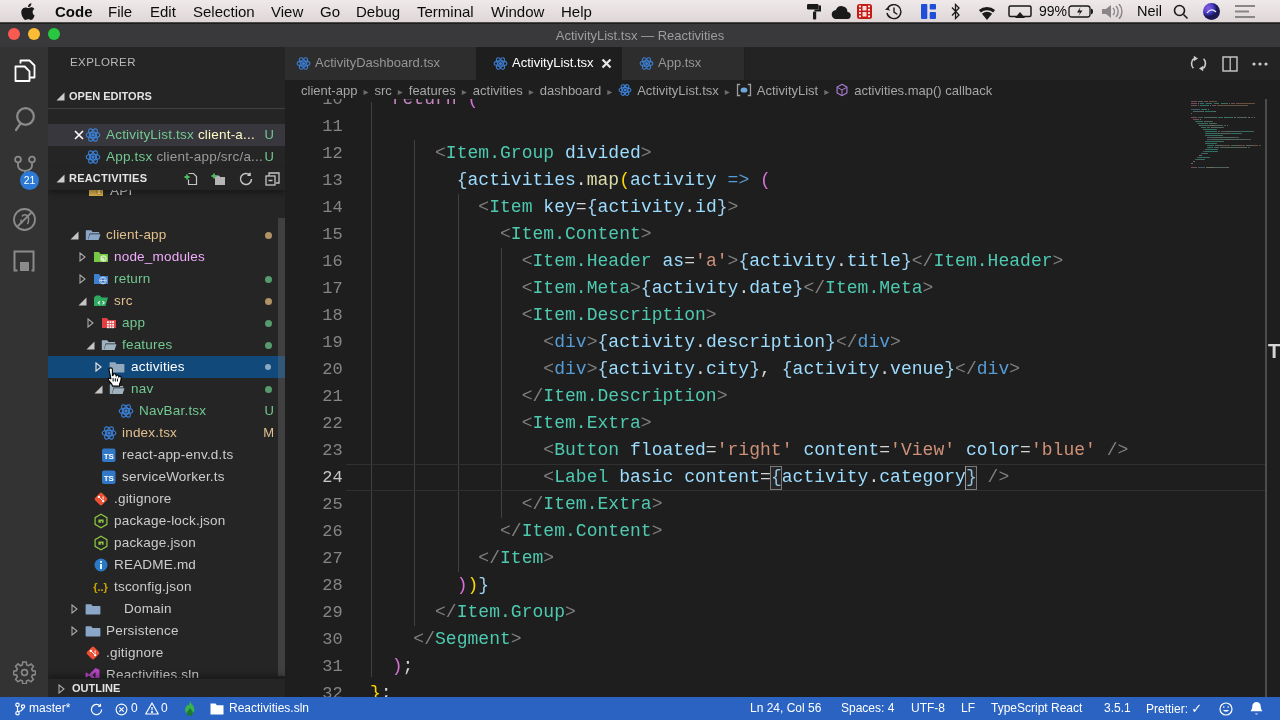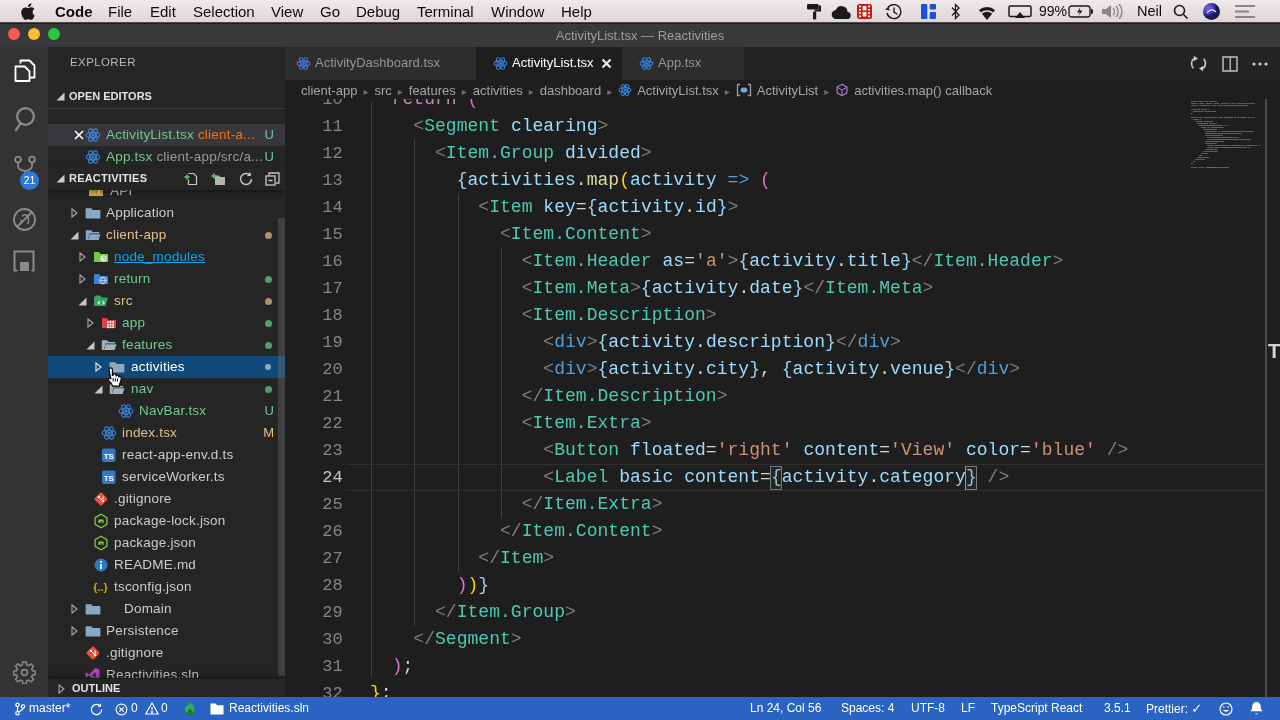--- a/index.html
+++ b/index.html
@@ -231,21 +231,21 @@
           <path d="M1 1l8 8M9 1l-8 8"></path>
         </svg>
       <svg class="ficon" style="left:37px;" width="16" height="16" viewBox="0 0 16 16">
           <g fill="none" stroke="#3b7fd4" stroke-width="1.15">
             <ellipse cx="8" cy="8" rx="6.8" ry="2.8"></ellipse>
             <ellipse cx="8" cy="8" rx="6.8" ry="2.8" transform="rotate(60 8 8)"></ellipse>
             <ellipse cx="8" cy="8" rx="6.8" ry="2.8" transform="rotate(120 8 8)"></ellipse>
           </g>
           <circle cx="8" cy="8" r="1.7" fill="#3b7fd4"></circle>
         </svg>
-      <span class="lbl" style="left:58px; color:#73c991;">ActivityList.tsx <span style="color:#f97316;">client-a...</span></span>
+      <span class="lbl" style="left:58px; color:#73c991;">ActivityList.tsx <span style="color:#fef9c3;">client-a...</span></span>
       <span class="badge" style="color:#73c991; right:11px;">U</span>
     </div>
     <div class="sbrow" style="top:99px;">
       <svg class="ficon" style="left:37px;" width="16" height="16" viewBox="0 0 16 16">
           <g fill="none" stroke="#3b7fd4" stroke-width="1.15">
             <ellipse cx="8" cy="8" rx="6.8" ry="2.8"></ellipse>
             <ellipse cx="8" cy="8" rx="6.8" ry="2.8" transform="rotate(60 8 8)"></ellipse>
             <ellipse cx="8" cy="8" rx="6.8" ry="2.8" transform="rotate(120 8 8)"></ellipse>
           </g>
           <circle cx="8" cy="8" r="1.7" fill="#3b7fd4"></circle>
@@ -280,50 +280,41 @@
           <path d="M11 0.5v3h-3" fill="#c5c5c5" stroke="none"></path>
           <path d="M11.2 0.8v2.5h-2.5" stroke-width="1.2"></path>
         </svg>
       <svg style="position:absolute; left:217px; top:4px;" width="15" height="14" viewBox="0 0 15 14" fill="none" stroke="#c5c5c5" stroke-width="1.3">
           <rect x="1" y="4" width="9" height="9"></rect>
           <path d="M4 4V1h10v10h-3"></path>
           <path d="M3.5 8.5h4" stroke-width="1.5"></path>
         </svg>
     </div>
 
-    <div class="sbrow" style="top:155px;">
-      <svg class="twisty" style="position:absolute; left:23px; top:6px;" width="7" height="10" viewBox="0 0 7 10">
-          <path d="M1 1l5 4-5 4z" fill="none" stroke="#a8a8a8" stroke-width="1.1"></path>
-        </svg>
-      <svg class="ficon" style="left:37px;" width="16" height="16" viewBox="0 0 16 16">
-          <path d="M1.2 3.2h5l1.4 1.9h7.2a.6 .6 0 01.6 .6v7.1a.6 .6 0 01-.6 .6H1.2a.6 .6 0 01-.6-.6V3.8a.6 .6 0 01.6-.6z" fill="#8ba7c7"></path>
-        </svg>
-      <span class="lbl" style="left:58px;">Application</span>
-    </div>
     <div class="sbrow" style="top:177px;">
       <svg style="position:absolute; left:22px; top:7px;" width="9" height="9" viewBox="0 0 9 9">
           <polygon points="8.5,0.5 8.5,8.5 0.5,8.5" fill="#c5c5c5"></polygon>
         </svg>
       <svg class="ficon" style="left:37px;" width="16" height="16" viewBox="0 0 16 16">
           <path d="M1.2 3.2h5l1.4 1.9h6.6v1.4H4.6L2.8 13h-2V3.8z" fill="#8ba7c7"></path>
           <path d="M4.9 7.3h10.6L13.6 13H2.9z" fill="#8ba7c7"></path>
         </svg>
       <span class="lbl" style="left:58px; color:#e2c08d;">client-app</span>
       <div class="gitdot" style="background:#af9265;"></div>
     </div>
     <div class="sbrow" style="top:199px;">
       <svg style="position:absolute; left:31px; top:6px;" width="7" height="10" viewBox="0 0 7 10">
           <path d="M1 1l5 4-5 4z" fill="none" stroke="#a8a8a8" stroke-width="1.1"></path>
         </svg>
       <svg class="ficon" style="left:45px;" width="16" height="16" viewBox="0 0 16 16">
           <path d="M1 3h5l1.5 2H15v8H1z" fill="#75c944"></path>
           <circle cx="10.5" cy="9.5" r="3.2" fill="#d6edc5"></circle>
           <path d="M9.2 8.3h2.6v2.6" stroke="#75c944" stroke-width="0.9" fill="none"></path>
         </svg>
-      <span class="lbl" style="left:66px; color:#0ea5e9;text-decoration:underline;">node_modules</span>
+      <span class="lbl" style="left:66px; color:#f0abfc;">node_modules</span>
     </div>
     <div class="sbrow" style="top:221px;">
       <svg style="position:absolute; left:31px; top:6px;" width="7" height="10" viewBox="0 0 7 10">
           <path d="M1 1l5 4-5 4z" fill="none" stroke="#a8a8a8" stroke-width="1.1"></path>
         </svg>
       <svg class="ficon" style="left:45px;" width="16" height="16" viewBox="0 0 16 16">
           <path d="M1 3h5l1.5 2H15v8H1z" fill="#3f7fd0"></path>
           <circle cx="10" cy="9.5" r="3.4" fill="#2a65b5" stroke="#cfe1f5" stroke-width="0.9"></circle>
           <path d="M6.6 9.5h6.8M10 6.1a5 5 0 010 6.8M10 6.1a5 5 0 000 6.8" stroke="#cfe1f5" stroke-width="0.8" fill="none"></path>
         </svg>
@@ -587,21 +578,21 @@
         </svg><span style="margin-left:5px;">activities.map() callback</span>
     </div>
     <div id="codewrap">
         <div id="codeinner">
       <div class="ig" style="left:85.9px; top:16px; height:575px;"></div>
       <div class="ig" style="left:129.2px; top:54px; height:486px;"></div>
       <div class="ig" style="left:172.5px; top:108px; height:378px;"></div>
       <div class="ig" style="left:215.8px; top:162px; height:270px;"></div>
       <div style="position:absolute; left:61px; top:378px; width:919px; height:27px; border-top:1px solid #303030; border-bottom:1px solid #303030;"></div>
       <div class="cl" style="top:0px;"><span class="num">10</span><span class="code"><span class="wh">  </span><span class="pk">return</span><span class="wh"> </span><span class="b2">(</span></span></div>
-      <div class="cl" style="top:27px;"><span class="num">11</span><span class="code"><span class="wh">    </span><span class="pu">&lt;</span><span class="tl2">Segment</span><span class="wh"> </span><span class="at">clearing</span><span class="pu">&gt;</span></span></div>
+      <div class="cl" style="top:27px;"><span class="num">11</span></div>
       <div class="cl" style="top:54px;"><span class="num">12</span><span class="code"><span class="wh">      </span><span class="pu">&lt;</span><span class="tl2">Item.Group</span><span class="wh"> </span><span class="at">divided</span><span class="pu">&gt;</span></span></div>
       <div class="cl" style="top:81px;"><span class="num">13</span><span class="code"><span class="wh">        </span><span class="b3">{</span><span class="at">activities</span><span class="wh">.</span><span class="fn">map</span><span class="b1">(</span><span class="at">activity</span><span class="wh"> </span><span class="bl">=&gt;</span><span class="wh"> </span><span class="b2">(</span></span></div>
       <div class="cl" style="top:108px;"><span class="num">14</span><span class="code"><span class="wh">          </span><span class="pu">&lt;</span><span class="tl2">Item</span><span class="wh"> </span><span class="at">key</span><span class="wh">=</span><span class="b3">{</span><span class="at">activity</span><span class="wh">.</span><span class="at">id</span><span class="b3">}</span><span class="pu">&gt;</span></span></div>
       <div class="cl" style="top:135px;"><span class="num">15</span><span class="code"><span class="wh">            </span><span class="pu">&lt;</span><span class="tl2">Item.Content</span><span class="pu">&gt;</span></span></div>
       <div class="cl" style="top:162px;"><span class="num">16</span><span class="code"><span class="wh">              </span><span class="pu">&lt;</span><span class="tl2">Item.Header</span><span class="wh"> </span><span class="at">as</span><span class="wh">=</span><span class="st">'a'</span><span class="pu">&gt;</span><span class="b3">{</span><span class="at">activity</span><span class="wh">.</span><span class="at">title</span><span class="b3">}</span><span class="pu">&lt;/</span><span class="tl2">Item.Header</span><span class="pu">&gt;</span></span></div>
       <div class="cl" style="top:189px;"><span class="num">17</span><span class="code"><span class="wh">              </span><span class="pu">&lt;</span><span class="tl2">Item.Meta</span><span class="pu">&gt;</span><span class="b3">{</span><span class="at">activity</span><span class="wh">.</span><span class="at">date</span><span class="b3">}</span><span class="pu">&lt;/</span><span class="tl2">Item.Meta</span><span class="pu">&gt;</span></span></div>
       <div class="cl" style="top:216px;"><span class="num">18</span><span class="code"><span class="wh">              </span><span class="pu">&lt;</span><span class="tl2">Item.Description</span><span class="pu">&gt;</span></span></div>
       <div class="cl" style="top:243px;"><span class="num">19</span><span class="code"><span class="wh">                </span><span class="pu">&lt;</span><span class="bl">div</span><span class="pu">&gt;</span><span class="b3">{</span><span class="at">activity</span><span class="wh">.</span><span class="at">description</span><span class="b3">}</span><span class="pu">&lt;/</span><span class="bl">div</span><span class="pu">&gt;</span></span></div>
       <div class="cl" style="top:270px;"><span class="num">20</span><span class="code"><span class="wh">                </span><span class="pu">&lt;</span><span class="bl">div</span><span class="pu">&gt;</span><span class="b3">{</span><span class="at">activity</span><span class="wh">.</span><span class="at">city</span><span class="b3">}</span><span class="wh">, </span><span class="b3">{</span><span class="at">activity</span><span class="wh">.</span><span class="at">venue</span><span class="b3">}</span><span class="pu">&lt;/</span><span class="bl">div</span><span class="pu">&gt;</span></span></div>
       <div class="cl" style="top:297px;"><span class="num">21</span><span class="code"><span class="wh">              </span><span class="pu">&lt;/</span><span class="tl2">Item.Description</span><span class="pu">&gt;</span></span></div>

